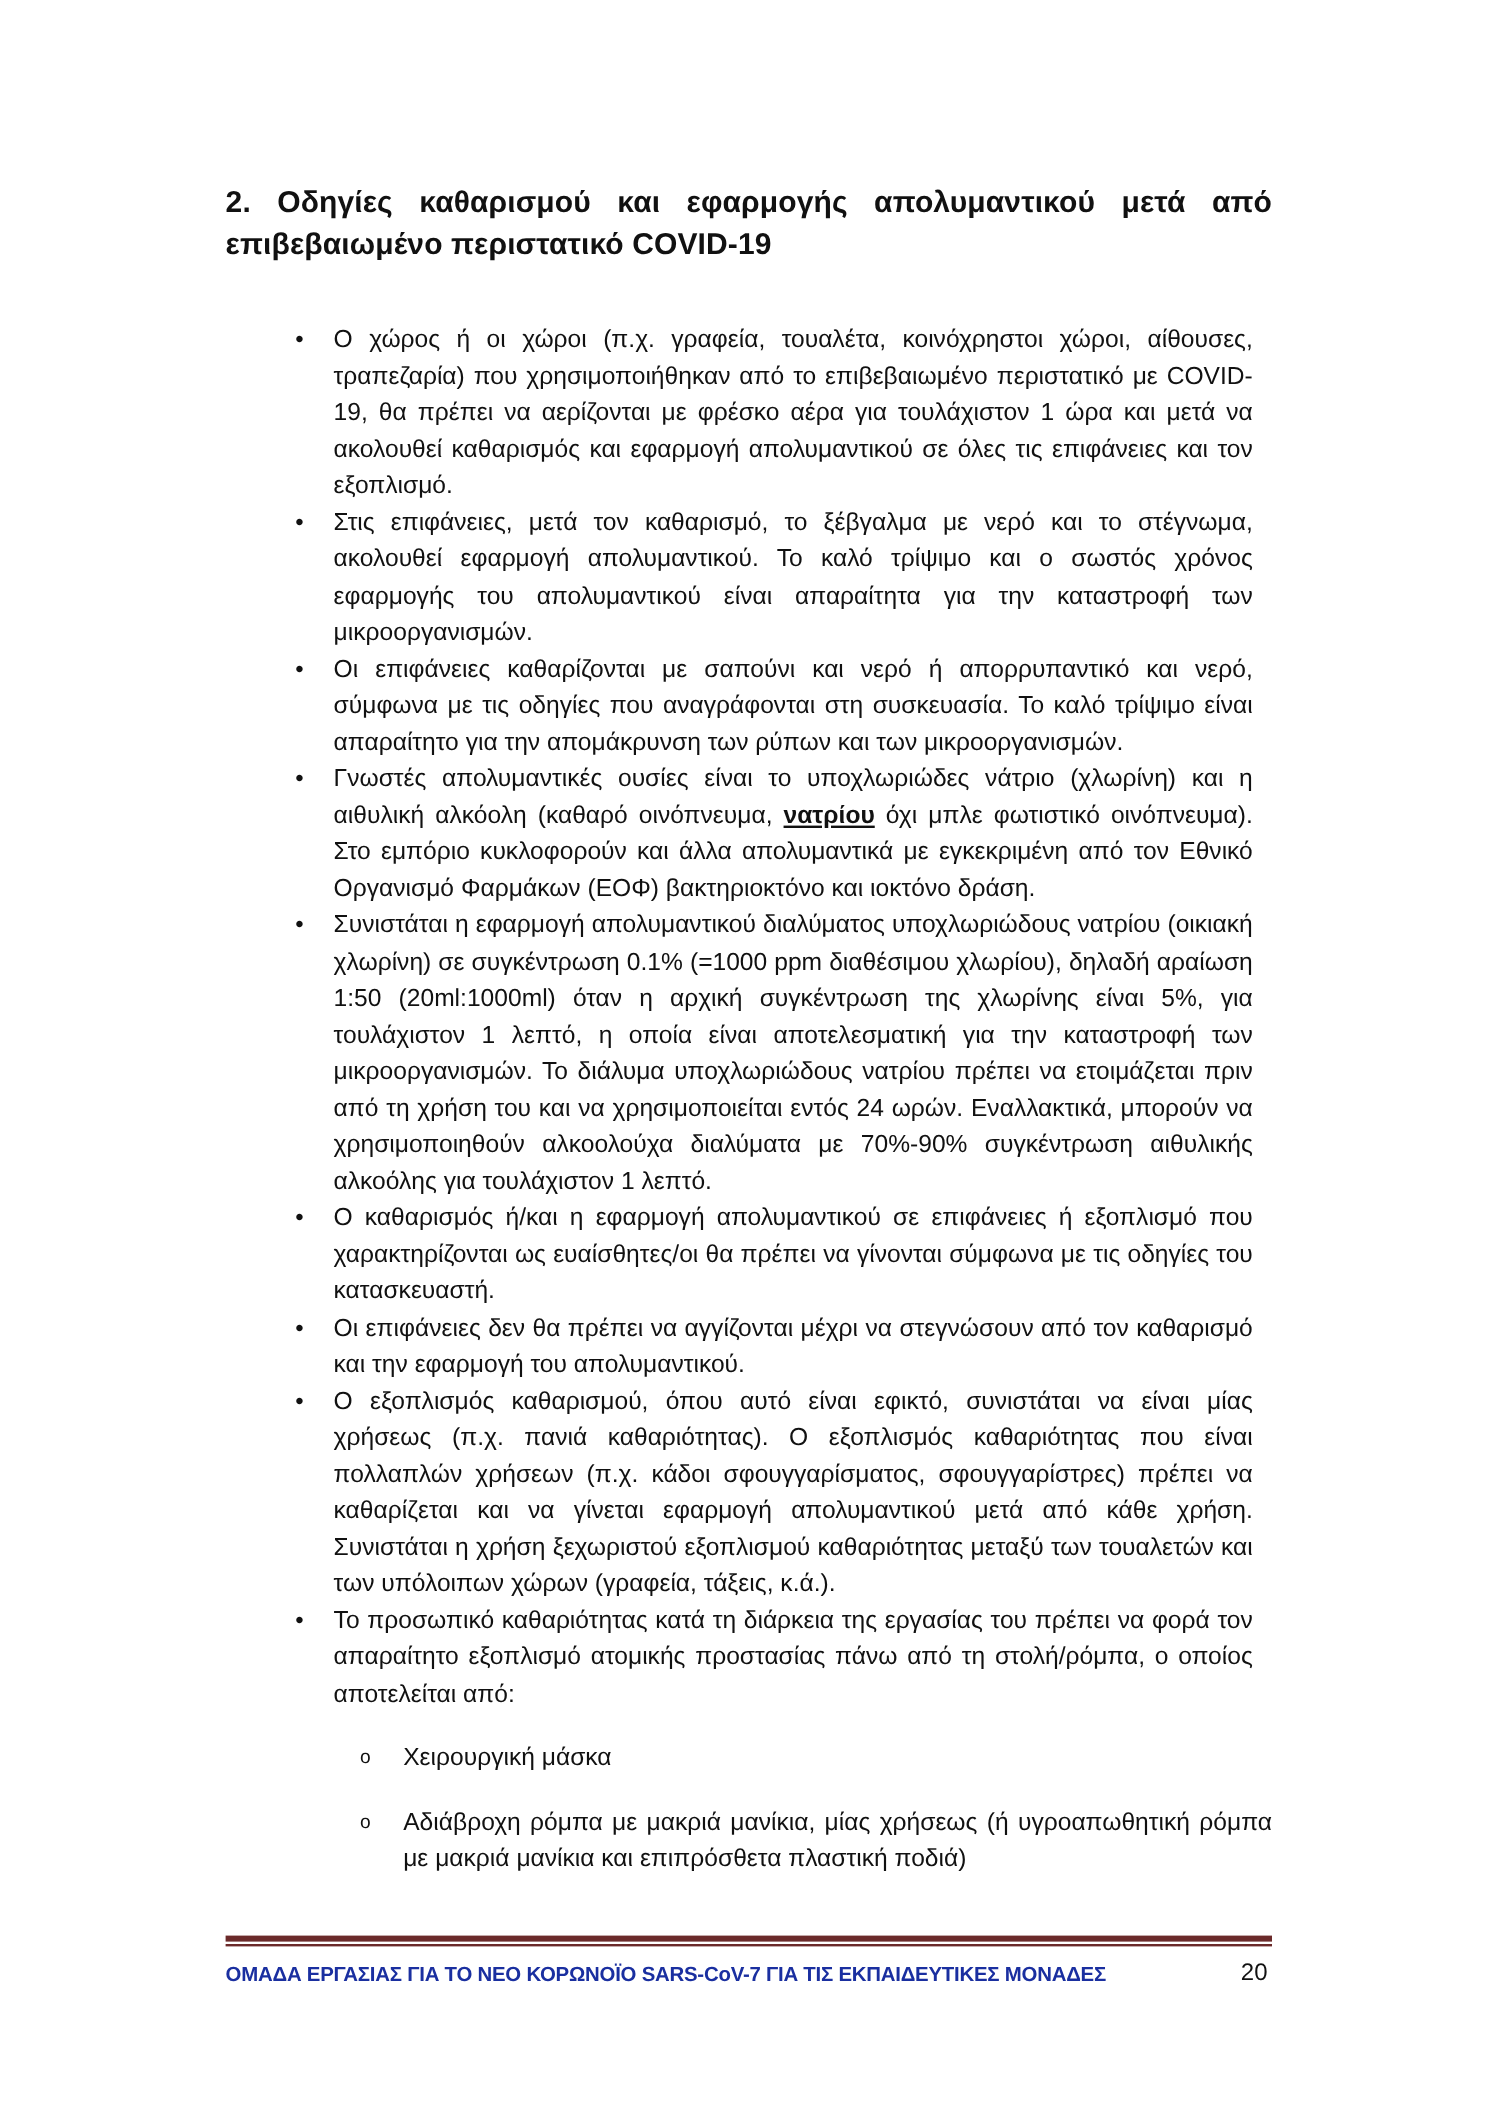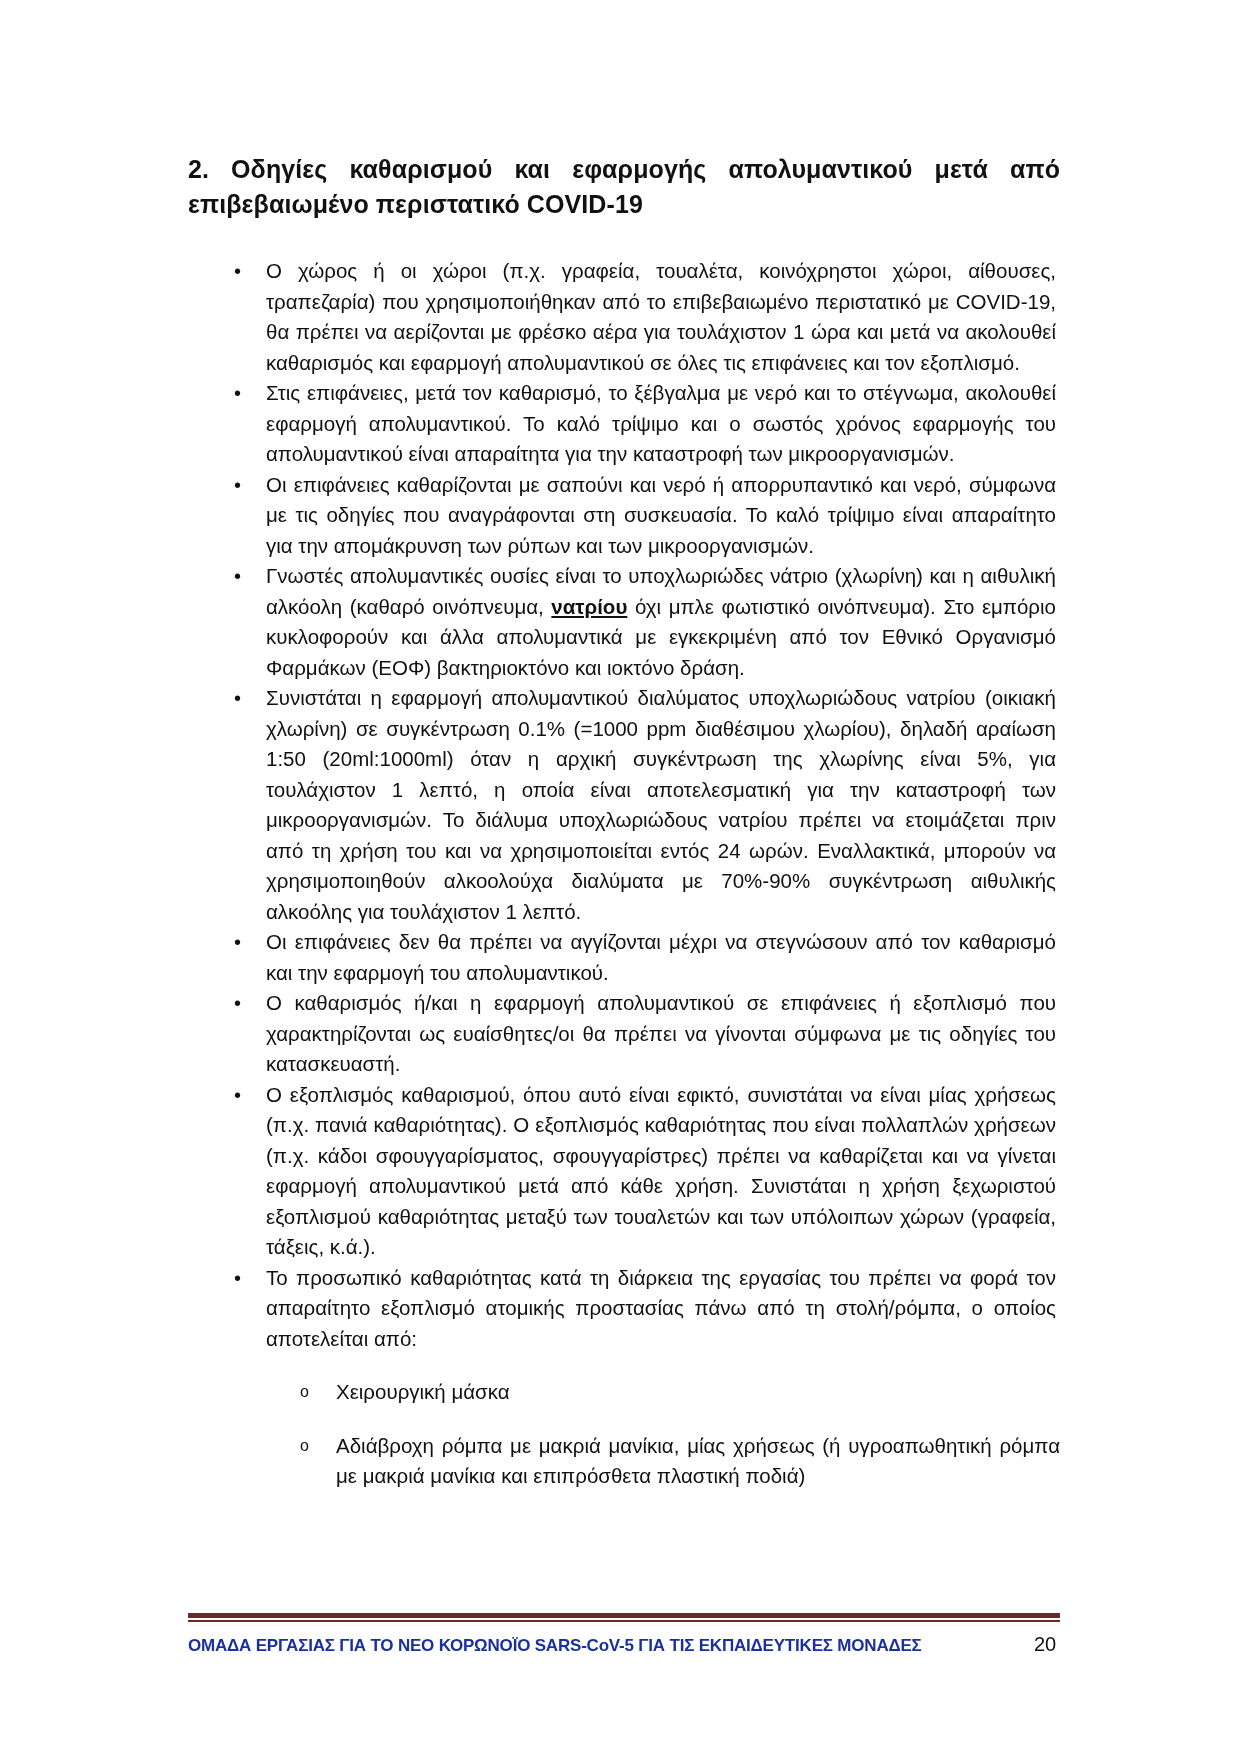--- a/index.html
+++ b/index.html
@@ -4,21 +4,21 @@
 <style>
   html, body { margin: 0; padding: 0; background: #ffffff; }
   body { width: 1241px; height: 1754px; position: relative; overflow: hidden;
          font-family: "Liberation Sans", sans-serif; color: #111; }
   .page { position: absolute; left: 0; top: 0; width: 998px; height: 1754px; }
   .heading { position: absolute; left: 188px; top: 152px; width: 872px;
              font-size: 25px; font-weight: bold; line-height: 35px; text-align: justify;
              text-align-last: left; letter-spacing: 0.1px; }
   .content { position: absolute; left: 230px; top: 252px; width: 830px;
              font-size: 20.5px; line-height: 30.5px; }
-  ul.bullets { list-style: none; margin: 4px; padding: 0; }
+  ul.bullets { list-style: none; margin: 16px; padding: 0; }
   ul.bullets > li { position: relative; padding-left: 32px; text-align: justify; }
   ul.bullets > li::before { content: "\2022"; position: absolute; left: 0; top: 0; font-size: 20px; }
   ul.sub { list-style: none; margin: 0; padding: 0 0 0 70px; }
   ul.sub > li { position: relative; padding-left: 36px; text-align: justify; margin-top: 23px; }
   ul.sub > li::before { content: "o"; position: absolute; left: 0; top: 0; font-size: 16px; }
   .underline-bold { font-weight: bold; text-decoration: underline; }
   .rule-thick { position: absolute; left: 188px; top: 1613px; width: 872px; height: 5px; background: #6b2a2a; }
   .rule-thin { position: absolute; left: 188px; top: 1620px; width: 872px; height: 1.5px; background: #6b2a2a; }
   .footer-text { position: absolute; left: 188px; top: 1636px; font-size: 17px; font-weight: bold;
                  color: #1a2fa0; letter-spacing: -0.2px; }
@@ -31,28 +31,28 @@
 
   <h2 class="heading" style="margin:0;">2. Οδηγίες καθαρισμού και εφαρμογής απολυμαντικού μετά από επιβεβαιωμένο περιστατικό COVID-19</h2>
 
   <div class="content">
     <ul class="bullets">
       <li><span>Ο χώρος ή οι χώροι (π.χ. γραφεία, τουαλέτα, κοινόχρηστοι χώροι, αίθουσες, τραπεζαρία) που χρησιμοποιήθηκαν από το επιβεβαιωμένο περιστατικό με COVID-19, θα πρέπει να αερίζονται με φρέσκο αέρα για τουλάχιστον 1 ώρα και μετά να ακολουθεί καθαρισμός και εφαρμογή απολυμαντικού σε όλες τις επιφάνειες και τον εξοπλισμό.</span></li>
       <li><span>Στις επιφάνειες, μετά τον καθαρισμό, το ξέβγαλμα με νερό και το στέγνωμα, ακολουθεί εφαρμογή απολυμαντικού. Το καλό τρίψιμο και ο σωστός χρόνος εφαρμογής του απολυμαντικού είναι απαραίτητα για την καταστροφή των μικροοργανισμών.</span></li>
       <li><span>Οι επιφάνειες καθαρίζονται με σαπούνι και νερό ή απορρυπαντικό και νερό, σύμφωνα με τις οδηγίες που αναγράφονται στη συσκευασία. Το καλό τρίψιμο είναι απαραίτητο για την απομάκρυνση των ρύπων και των μικροοργανισμών.</span></li>
       <li><span>Γνωστές απολυμαντικές ουσίες είναι το υποχλωριώδες νάτριο (χλωρίνη) και η αιθυλική αλκόολη (καθαρό οινόπνευμα, </span><span class="underline-bold">νατρίου</span><span> όχι μπλε φωτιστικό οινόπνευμα). Στο εμπόριο κυκλοφορούν και άλλα απολυμαντικά με εγκεκριμένη από τον Εθνικό Οργανισμό Φαρμάκων (ΕΟΦ) βακτηριοκτόνο και ιοκτόνο δράση.</span></li>
       <li><span>Συνιστάται η εφαρμογή απολυμαντικού διαλύματος υποχλωριώδους νατρίου (οικιακή χλωρίνη) σε συγκέντρωση 0.1% (=1000 ppm διαθέσιμου χλωρίου), δηλαδή αραίωση 1:50 (20ml:1000ml) όταν η αρχική συγκέντρωση της χλωρίνης είναι 5%, για τουλάχιστον 1 λεπτό, η οποία είναι αποτελεσματική για την καταστροφή των μικροοργανισμών. Το διάλυμα υποχλωριώδους νατρίου πρέπει να ετοιμάζεται πριν από τη χρήση του και να χρησιμοποιείται εντός 24 ωρών. Εναλλακτικά, μπορούν να χρησιμοποιηθούν αλκοολούχα διαλύματα με 70%-90% συγκέντρωση αιθυλικής αλκοόλης για τουλάχιστον 1 λεπτό.</span></li>
+      <li><span>Ο καθαρισμός ή/και η εφαρμογή απολυμαντικού σε επιφάνειες ή εξοπλισμό που χαρακτηρίζονται ως ευαίσθητες/οι θα πρέπει να γίνονται σύμφωνα με τις οδηγίες του κατασκευαστή.</span></li>
       <li><span>Οι επιφάνειες δεν θα πρέπει να αγγίζονται μέχρι να στεγνώσουν από τον καθαρισμό και την εφαρμογή του απολυμαντικού.</span></li>
-      <li><span>Ο καθαρισμός ή/και η εφαρμογή απολυμαντικού σε επιφάνειες ή εξοπλισμό που χαρακτηρίζονται ως ευαίσθητες/οι θα πρέπει να γίνονται σύμφωνα με τις οδηγίες του κατασκευαστή.</span></li>
       <li><span>Ο εξοπλισμός καθαρισμού, όπου αυτό είναι εφικτό, συνιστάται να είναι μίας χρήσεως (π.χ. πανιά καθαριότητας). Ο εξοπλισμός καθαριότητας που είναι πολλαπλών χρήσεων (π.χ. κάδοι σφουγγαρίσματος, σφουγγαρίστρες) πρέπει να καθαρίζεται και να γίνεται εφαρμογή απολυμαντικού μετά από κάθε χρήση. Συνιστάται η χρήση ξεχωριστού εξοπλισμού καθαριότητας μεταξύ των τουαλετών και των υπόλοιπων χώρων (γραφεία, τάξεις, κ.ά.).</span></li>
       <li><span>Το προσωπικό καθαριότητας κατά τη διάρκεια της εργασίας του πρέπει να φορά τον απαραίτητο εξοπλισμό ατομικής προστασίας πάνω από τη στολή/ρόμπα, ο οποίος αποτελείται από:</span></li>
     </ul>
     <ul class="sub">
       <li><span>Χειρουργική μάσκα</span></li>
       <li><span>Αδιάβροχη ρόμπα με μακριά μανίκια, μίας χρήσεως (ή υγροαπωθητική ρόμπα με μακριά μανίκια και επιπρόσθετα πλαστική ποδιά)</span></li>
     </ul>
   </div>
 
   <div class="rule-thick"></div>
   <div class="rule-thin"></div>
-  <div class="footer-text">ΟΜΑΔΑ ΕΡΓΑΣΙΑΣ ΓΙΑ ΤΟ ΝΕΟ ΚΟΡΩΝΟΪΟ SARS-CoV-5 ΓΙΑ ΤΙΣ ΕΚΠΑΙΔΕΥΤΙΚΕΣ ΜΟΝΑΔΕΣ</div>
+  <div class="footer-text">ΟΜΑΔΑ ΕΡΓΑΣΙΑΣ ΓΙΑ ΤΟ ΝΕΟ ΚΟΡΩΝΟΪΟ SARS-CoV-7 ΓΙΑ ΤΙΣ ΕΚΠΑΙΔΕΥΤΙΚΕΣ ΜΟΝΑΔΕΣ</div>
   <div class="page-num">20</div>
 </div>
 
 </body></html>

